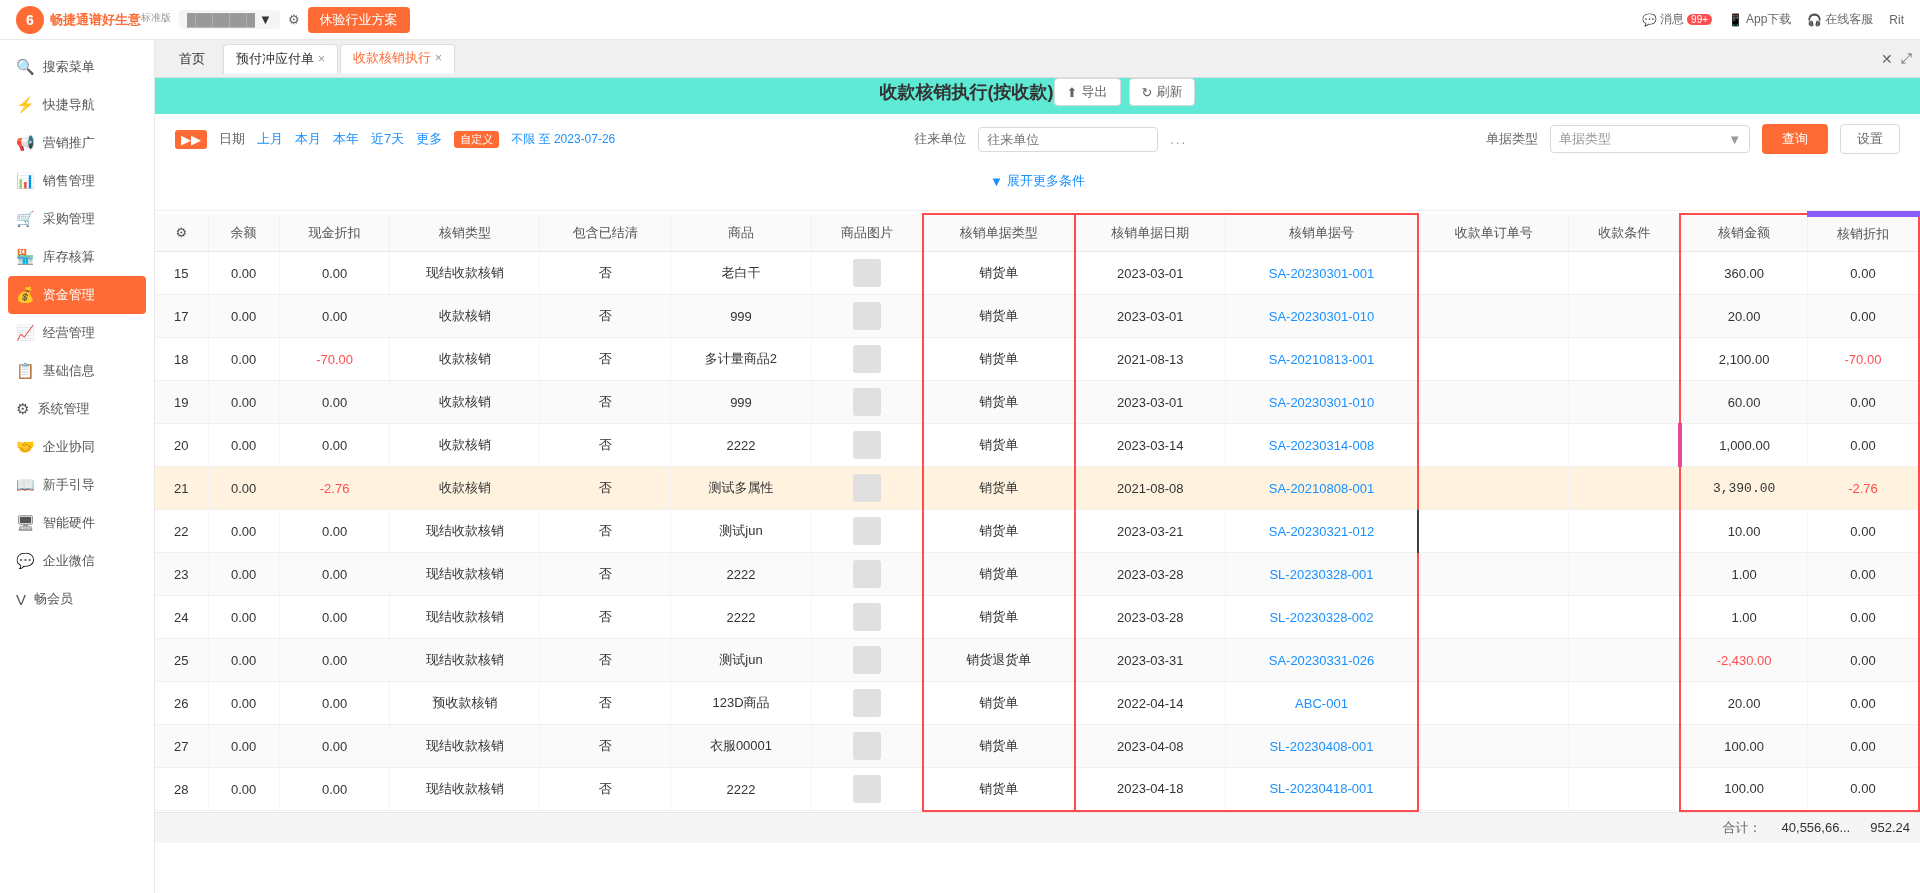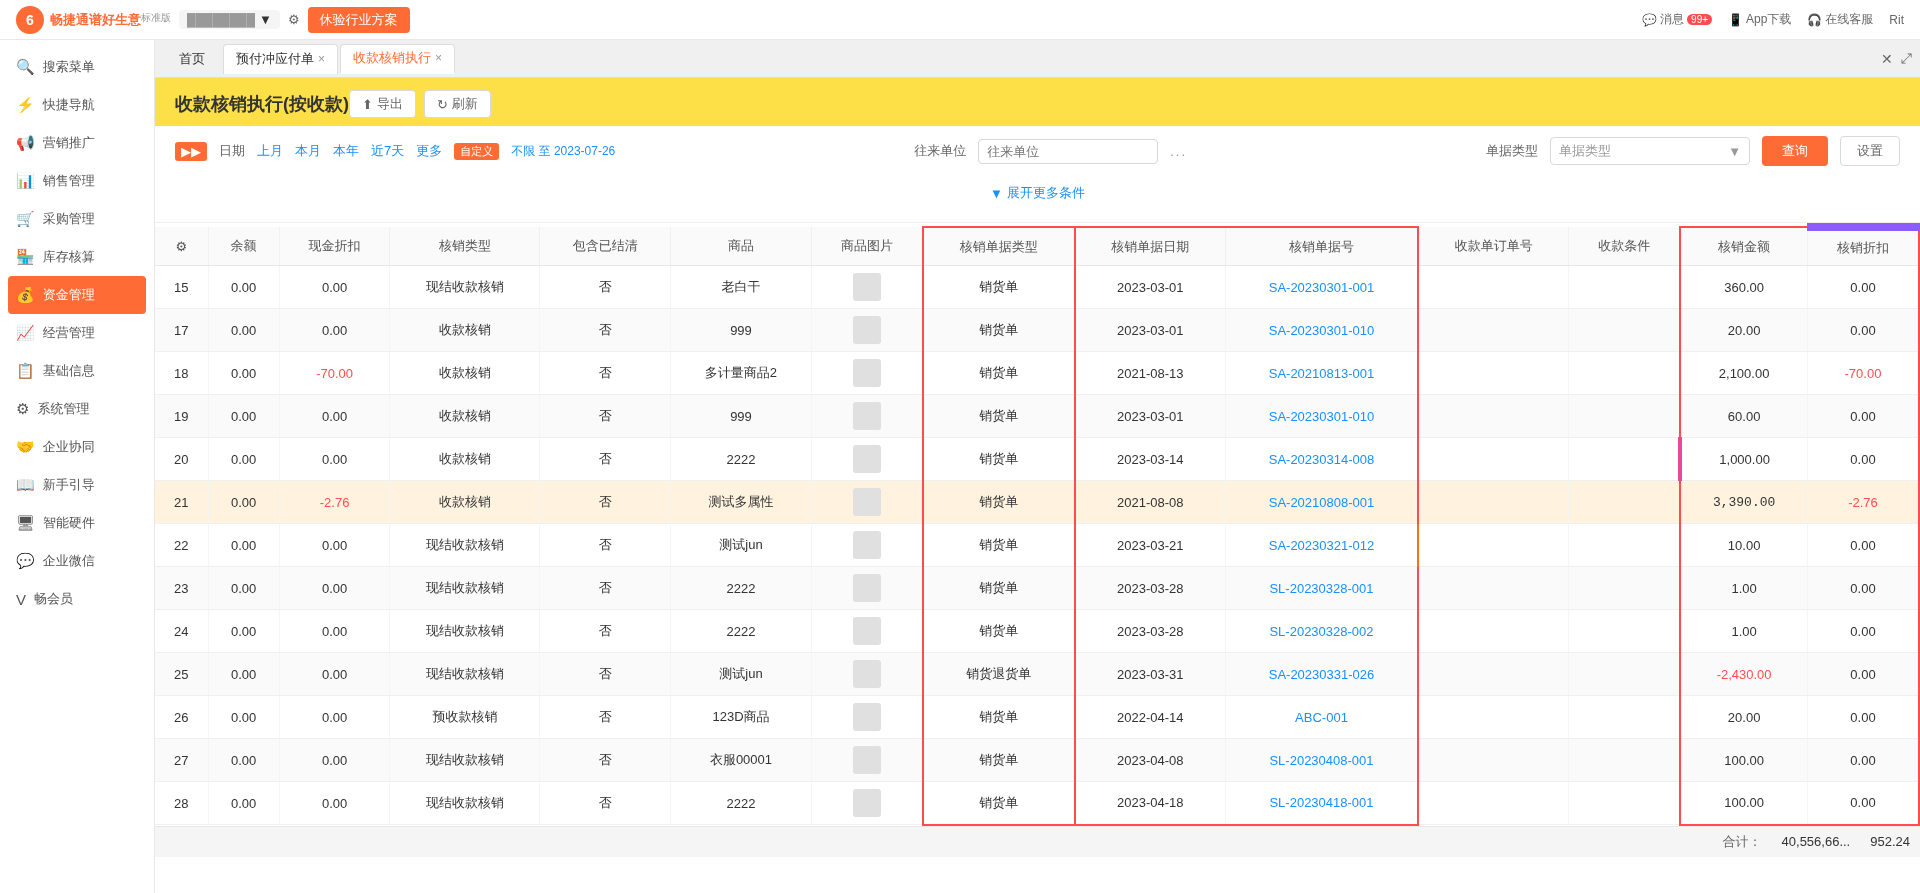--- a/index.html
+++ b/index.html
@@ -63,25 +63,25 @@
       font-size: 13px; cursor: pointer; border: 1px solid #ddd; border-bottom: none;
       height: 30px;
     }
     .tab-item.active { background: #fff; color: #ff6b35; border-bottom: 2px solid #fff; }
     .tab-close { color: #999; font-size: 12px; cursor: pointer; }
     .tab-bar-right { margin-left: auto; display: flex; align-items: center; gap: 8px; }
     .window-btn { cursor: pointer; color: #666; font-size: 14px; }
 
     
     .page-header {
-      padding: 12px 20px 8px;
+      padding: 0 20px 8px;
       display: flex;
       align-items: center;
-      justify-content: flex-start;
-      background: #fde047;
+      justify-content: center;
+      background: #5eead4;
     }
     .page-title { font-size: 18px; font-weight: bold; color: #333; }
     .page-actions { display: flex; gap: 8px; }
     .btn-outline { border: 1px solid #d9d9d9; background: #fff; padding: 4px 12px; border-radius: 4px; cursor: pointer; font-size: 13px; display: flex; align-items: center; gap: 4px; color: #666; }
 
     
     .filter-bar {
       background: #fff;
       padding: 10px 20px;
       border-bottom: 1px solid #f0f0f0;
@@ -338,21 +338,21 @@
             <th>核销类型</th>
             <th>包含已结清</th>
             <th>商品</th>
             <th>商品图片</th>
             <th style="border: 2px solid #ff4d4f; border-bottom: 1px solid #e8e8e8;">核销单据类型</th>
             <th style="border-top: 2px solid #ff4d4f; border-left: 2px solid #ff4d4f; border-bottom: 1px solid #e8e8e8;">核销单据日期</th>
             <th style="border-top: 2px solid #ff4d4f; border-right: 2px solid #ff4d4f; border-bottom: 1px solid #e8e8e8;">核销单据号</th>
             <th>收款单订单号</th>
             <th>收款条件</th>
             <th style="border-top: 2px solid #ff4d4f; border-left: 2px solid #ff4d4f; border-bottom: 1px solid #e8e8e8;">核销金额</th>
-            <th style="border-top: 8px solid #8b5cf6; border-right: 2px solid #ff4d4f; border-bottom: 1px solid #e8e8e8;">核销折扣</th>
+            <th style="border-top: 6px solid #8b5cf6; border-right: 2px solid #ff4d4f; border-bottom: 1px solid #e8e8e8;">核销折扣</th>
           </tr>
         </thead>
         <tbody id="table-body">
         <tr>
       <td>15</td>
       <td>0.00</td>
       <td class="">0.00</td>
       <td>现结收款核销</td>
       <td>否</td>
       <td>老白干</td>
@@ -462,21 +462,21 @@
       <td>0.00</td>
       <td class="">0.00</td>
       <td>现结收款核销</td>
       <td>否</td>
       <td>测试jun</td>
       <td style="text-align:center;">
         <div style="width:28px;height:28px;background:#e0e0e0;border-radius:3px;display:inline-block;vertical-align:middle;"></div>
       </td>
       <td style="border-left: 2px solid #ff4d4f; border-right: 2px solid #ff4d4f;">销货单</td>
       <td style="border-left: 2px solid #ff4d4f;">2023-03-21</td>
-      <td style="border-right: 2px solid #f97316;"><span class="link-text">SA-20230321-012</span></td>
+      <td style="border-right: 2px solid #404040;"><span class="link-text">SA-20230321-012</span></td>
       <td></td>
       <td></td>
       <td style="border-left: 2px solid #ff4d4f;" class="">10.00</td>
       <td style="border-right: 2px solid #ff4d4f;" class="">0.00</td>
     </tr>
             <tr>
       <td>23</td>
       <td>0.00</td>
       <td class="">0.00</td>
       <td>现结收款核销</td>

